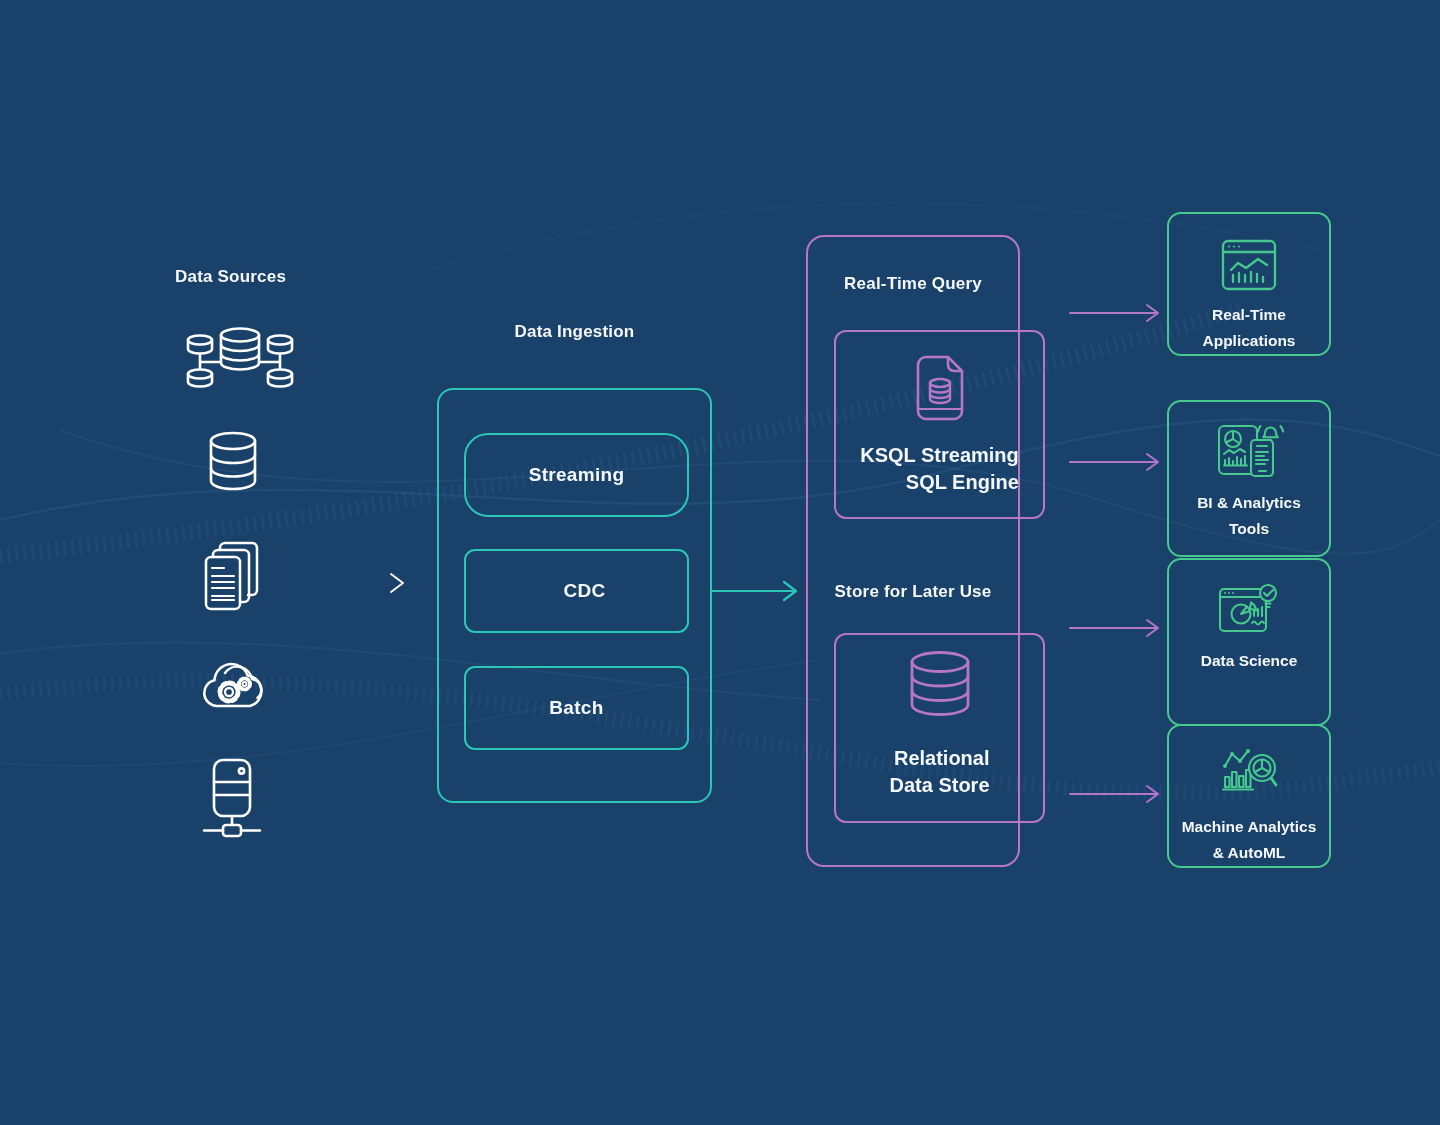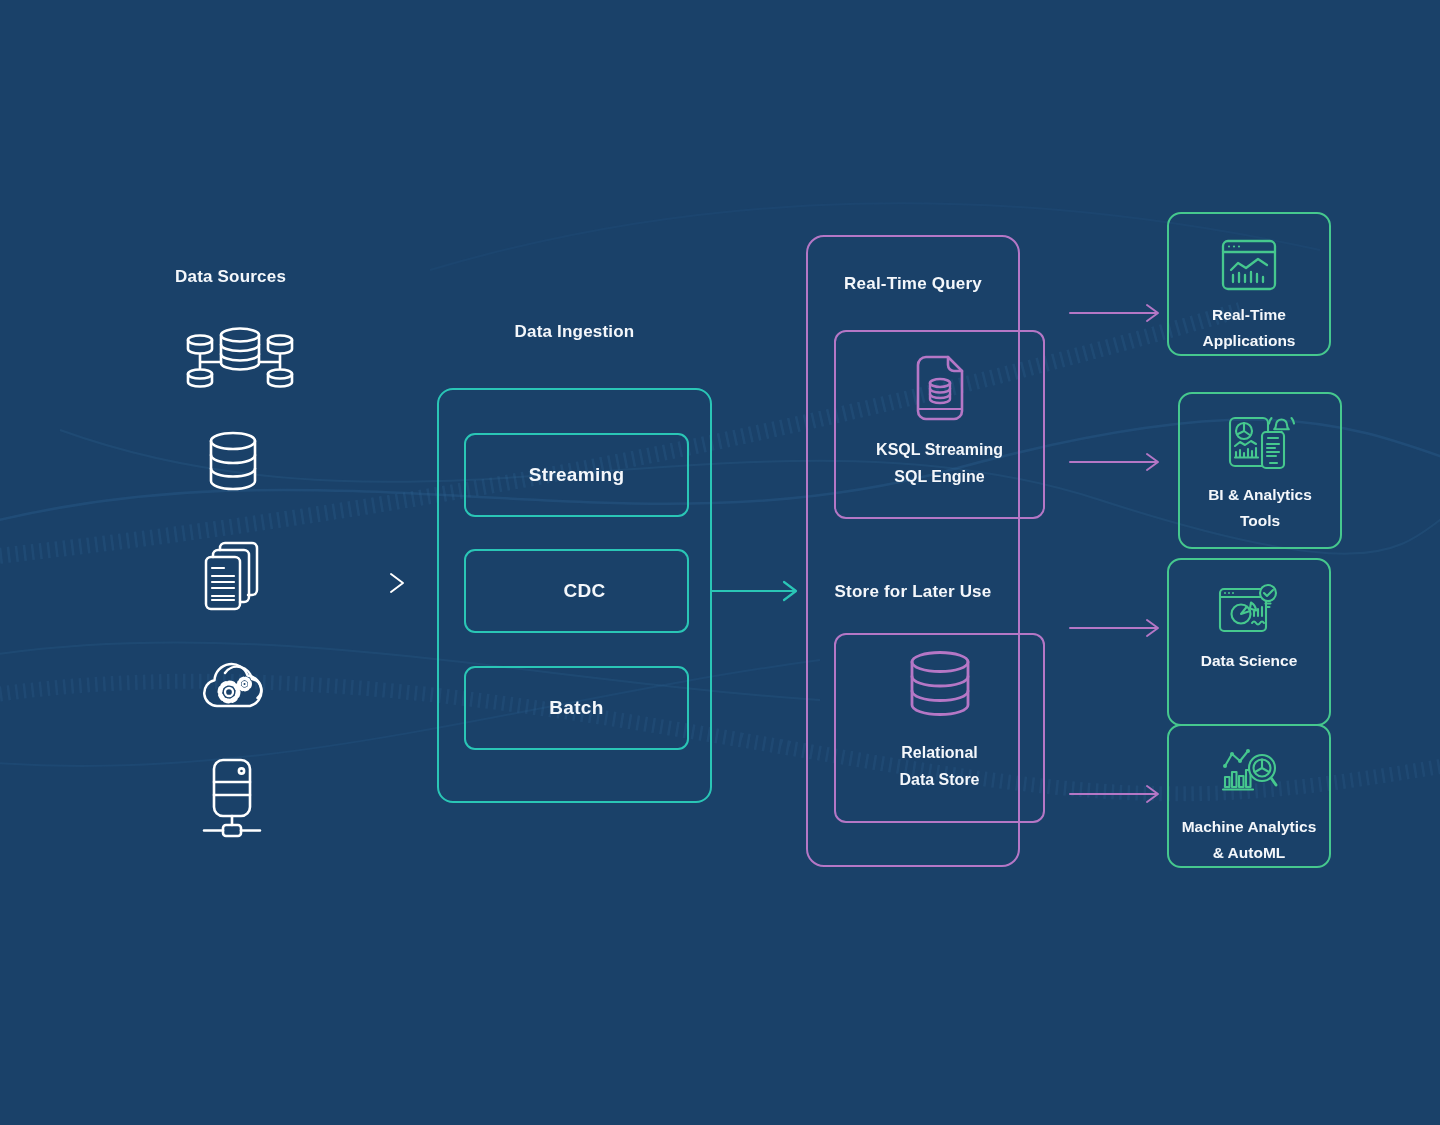--- a/index.html
+++ b/index.html
@@ -45,21 +45,21 @@
   .box-purple{
     position:absolute;left:806px;top:235px;width:214px;height:632px;
     border:2px solid var(--purple);border-radius:18px;
   }
   .card-purple{
     position:absolute;left:26px;width:211px;height:189px;
     border:2px solid var(--purple);border-radius:12px;
     display:flex;flex-direction:column;align-items:center;
   }
   .card-purple .icon-slot{height:92px;display:flex;align-items:flex-end;justify-content:center;}
-  .card-label{font-size:16px;font-weight:700;line-height:27px;text-align:center;margin-top:12px;}
+  .card-label{font-size:20px;font-weight:700;line-height:27px;text-align:right;margin-top:18px;}
 
   
   .box-green{
     position:absolute;left:1167px;width:164px;
     border:2px solid var(--green);border-radius:14px;
     display:flex;flex-direction:column;align-items:center;
   }
   .box-green .icon-slot{height:78px;display:flex;align-items:flex-end;justify-content:center;padding-top:16px;}
   .out-label{font-size:15.5px;font-weight:700;line-height:26px;text-align:center;margin-top:10px;}
 
@@ -156,21 +156,21 @@
         <stop offset="1" stop-color="#FFFFFF" stop-opacity="1"></stop>
       </linearGradient>
     </defs>
     <line x1="4" y1="13" x2="124" y2="13" stroke="url(#gw)" stroke-width="2"></line>
     <path d="M113,4 L125,13 L113,22" stroke="#FFFFFF" stroke-width="2" fill="none" stroke-linecap="round" stroke-linejoin="round"></path>
   </svg>
 
   <div class="abs h1 center" style="left:437px;top:322px;width:275px;" data-bind="data_ingestion.title">Data Ingestion</div>
 
   <div class="box-teal">
-    <div class="inner-teal" style="top:43px;">
+    <div class="inner-teal" style="top:43px;border-radius:24px;">
       <span data-bind="data_ingestion.methods.0">Streaming</span>
     </div>
     <div class="inner-teal" style="top:159px;padding-left:16px;">
       <span data-bind="data_ingestion.methods.1">CDC</span>
     </div>
     <div class="inner-teal" style="top:276px;">
       <span data-bind="data_ingestion.methods.2">Batch</span>
     </div>
   </div>
 
@@ -255,21 +255,21 @@
         <path d="M11,32 L18,25 L26,30 L38,21 L47,27"></path>
         <path d="M13,44 v-7 M19,44 v-9 M25,44 v-7 M31,44 v-10 M37,44 v-8 M43,44 v-5"></path>
       </svg>
     </span>
     <div class="out-label">
       <span data-bind="outputs.0.line1">Real-Time</span><br>
       <span data-bind="outputs.0.line2">Applications</span>
     </div>
   </div>
 
-  <div class="box-green" style="top:392px;height:157px;margin-left:11px;">
+  <div class="box-green" style="top:400px;height:157px;">
     <span class="icon-green icon-slot">
       <svg width="72" height="62" viewBox="0 0 72 62" stroke-width="2.1">
         <path d="M47.5,8 a11,11 0 0 0 -2.5,5.5 M67.5,8 a11,11 0 0 1 2.5,5.5"></path>
         <path d="M52,15 a5.5,5.5 0 0 1 11,0 c0,2.5 1,3.6 1.8,4.3 H50.2 c0.8,-0.7 1.8,-1.8 1.8,-4.3 z"></path>
         <circle cx="57.5" cy="21.8" r="1.1" fill="currentColor" stroke="none"></circle>
         <rect x="6" y="8" width="38" height="48" rx="5"></rect>
         <circle cx="20" cy="21" r="8"></circle>
         <path d="M20,21 V13 M20,21 L26.5,25.5 M20,21 L13,24.5"></path>
         <path d="M11,36 l5,-4 l5,3 l6,-4 l5,3"></path>
         <path d="M12,47 v-5 M16,47 v-7 M20,47 v-4 M24,47 v-8 M28,47 v-6 M32,47 v-9"></path>

